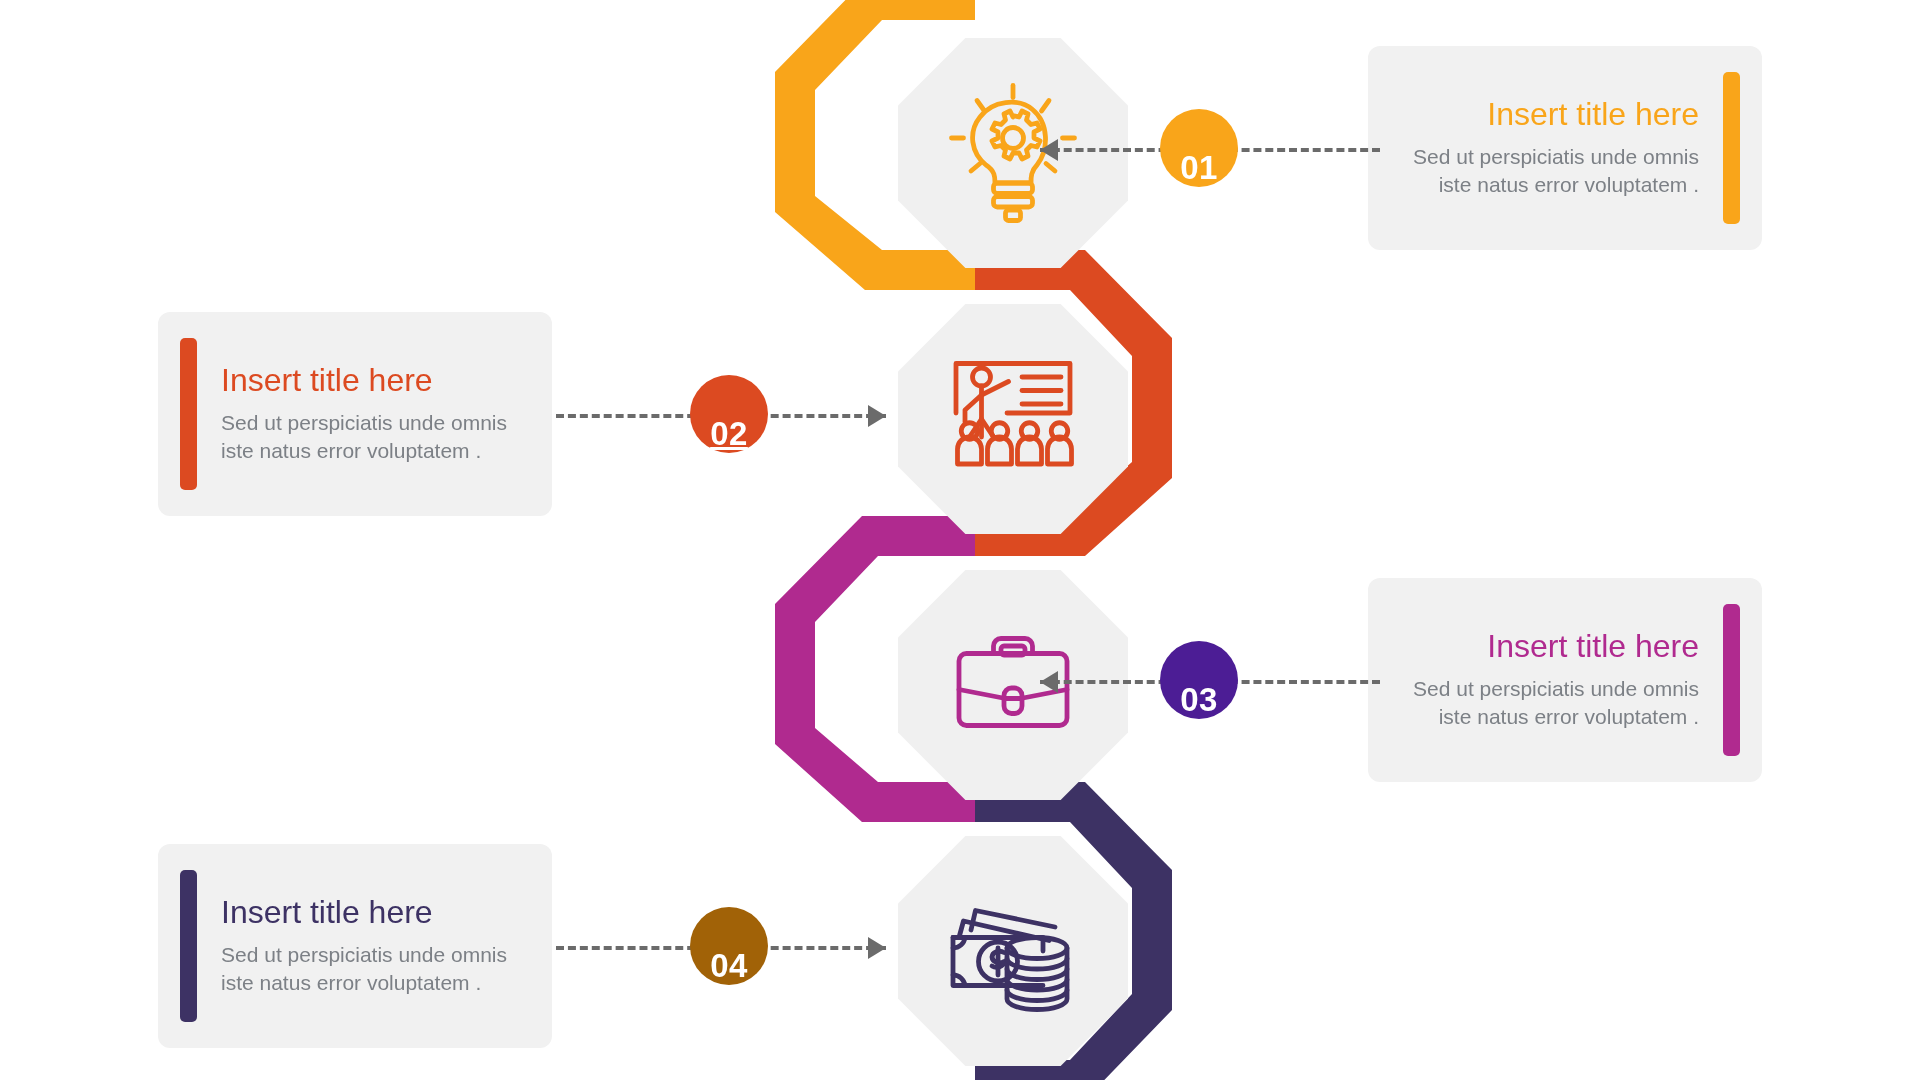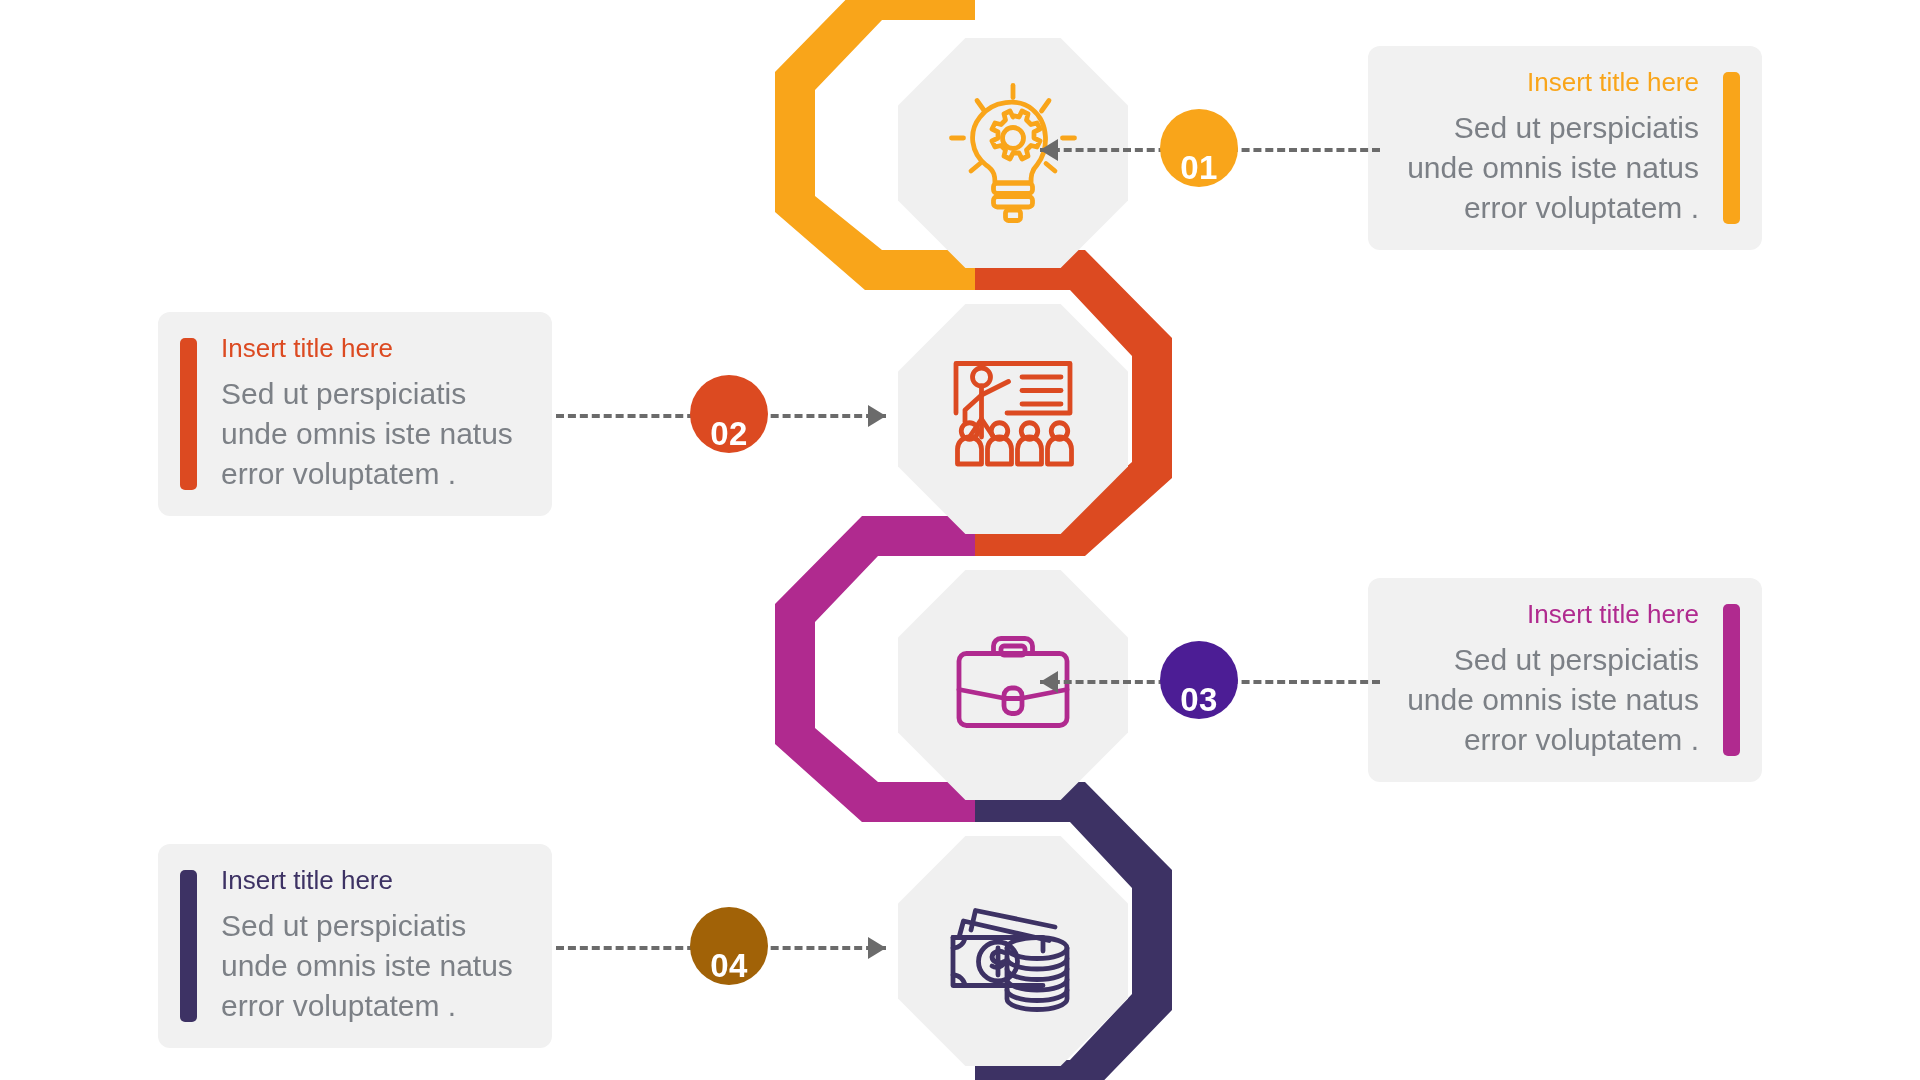--- a/index.html
+++ b/index.html
@@ -88,27 +88,27 @@
   }
   .card-body {
     flex: 1 1 auto;
     display: flex;
     flex-direction: column;
     justify-content: center;
   }
   .card.left-card  .card-body { padding-left: 24px; text-align: left; }
   .card.right-card .card-body { padding-right: 24px; text-align: right; }
   .card-title {
-    font-size: 26px;
+    font-size: 32px;
     line-height: 1.15;
     margin: 0 0 10px 0;
     font-weight: normal;
   }
   .card-text {
-    font-size: 30px;
+    font-size: 21px;
     line-height: 1.34;
     color: #7c8086;
     margin: 0;
   }
 </style>
 </head>
 <body>
 
 <div id="stage">
 
@@ -228,21 +228,21 @@
 
   <div class="dash" style="left:1040px; top:680px; width:340px;"></div>
   <div class="arrow left" style="left:1040px; top:671px;"></div>
 
   <div class="dash" style="left:556px; top:946px; width:330px;"></div>
   <div class="arrow right" style="left:868px; top:937px;"></div>
 
   <div class="badge" style="left:1160px; top:109px; background:#f9a51a;">
     <span>01</span>
   </div>
-  <div class="badge" style="left:690px; top:375px; background:#dc4a21;">
+  <div class="badge" style="left:690px; top:375px; background:#dc4a21;text-decoration:underline;">
     <span>02</span>
   </div>
   <div class="badge" style="left:1160px; top:641px; background:#4c1d95;">
     <span>03</span>
   </div>
   <div class="badge" style="left:690px; top:907px; background:#a16207;">
     <span>04</span>
   </div>
 
   <div class="card right-card" style="left:1368px; top:46px; width:394px; height:204px;">

